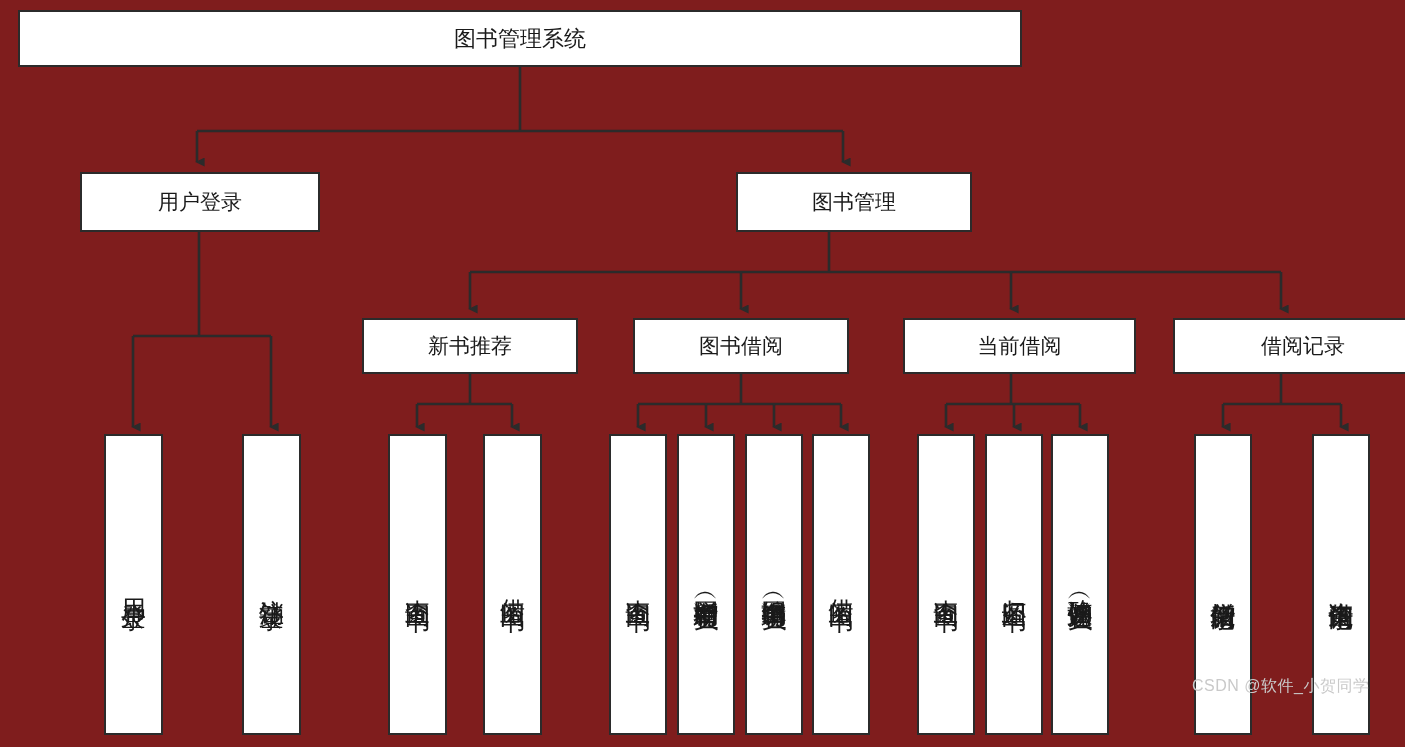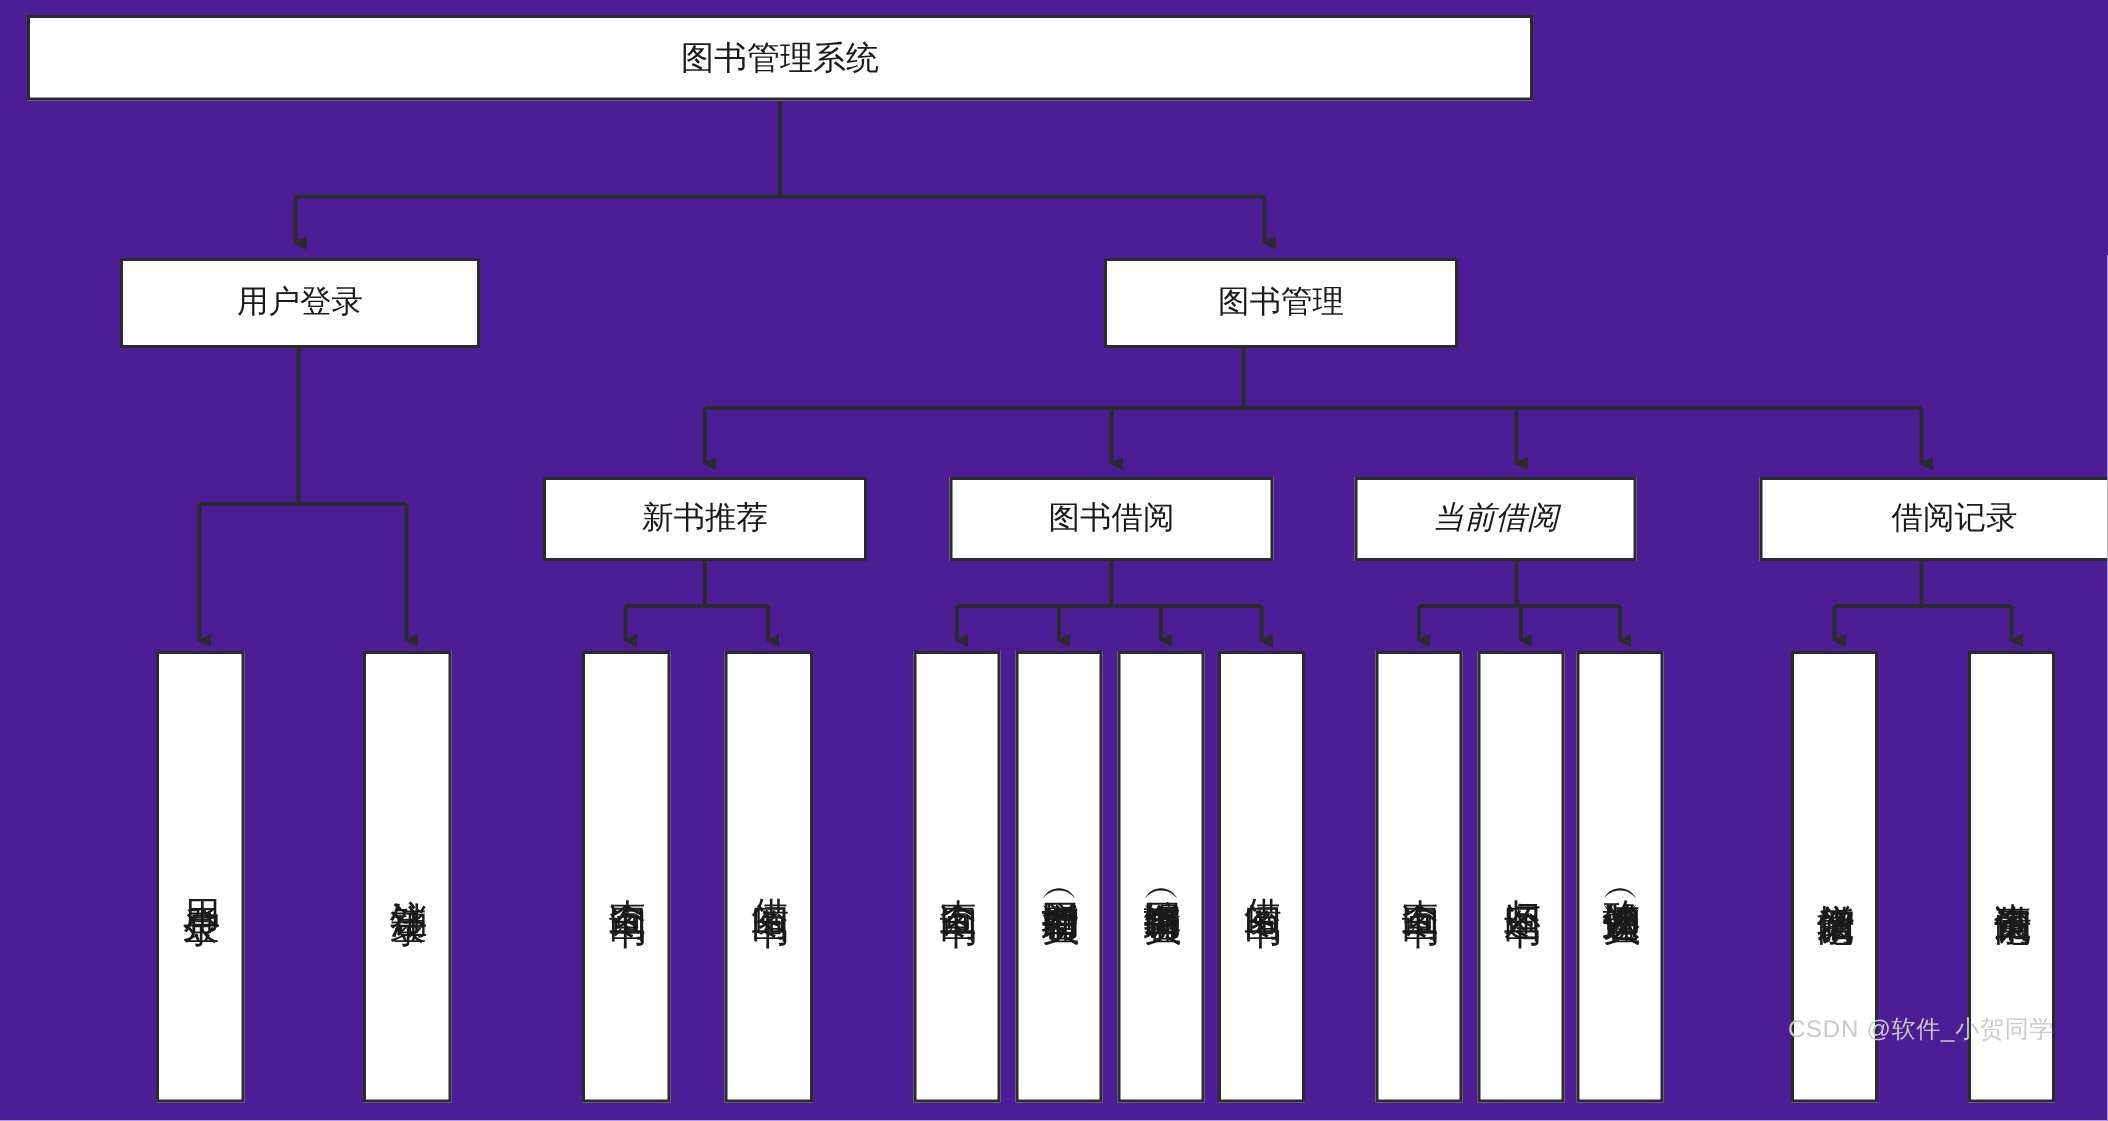--- a/index.html
+++ b/index.html
@@ -7,21 +7,21 @@
     padding: 0;
     background: #ffffff;
   }
   body {
     font-family: "Liberation Sans", "DejaVu Sans", sans-serif;
   }
   #canvas {
     position: relative;
     width: 1405px;
     height: 747px;
-    background: #4c1d95;
+    background: #7f1d1d;
     overflow: hidden;
   }
   svg#wires {
     position: absolute;
     left: 0;
     top: 0;
     width: 1405px;
     height: 747px;
     pointer-events: none;
   }
@@ -140,21 +140,21 @@
   <div class="node horiz" style="left:736px; top:172px; width:236px; height:60px;">
     <span class="label">图书管理</span>
   </div>
 
   <div class="node horiz" style="left:362px; top:318px; width:216px; height:56px;">
     <span class="label">新书推荐</span>
   </div>
   <div class="node horiz" style="left:633px; top:318px; width:216px; height:56px;">
     <span class="label">图书借阅</span>
   </div>
-  <div class="node horiz" style="left:903px; top:318px; width:188px; height:56px;font-style:italic;">
+  <div class="node horiz" style="left:903px; top:318px; width:233px; height:56px;">
     <span class="label">当前借阅</span>
   </div>
   <div class="node horiz" style="left:1173px; top:318px; width:260px; height:56px;">
     <span class="label">借阅记录</span>
   </div>
 
   <div class="node vert" style="left:104px; top:434px; width:59px; height:301px;">
     <span class="label">用户登录</span>
   </div>
   <div class="node vert" style="left:242px; top:434px; width:59px; height:301px;">

